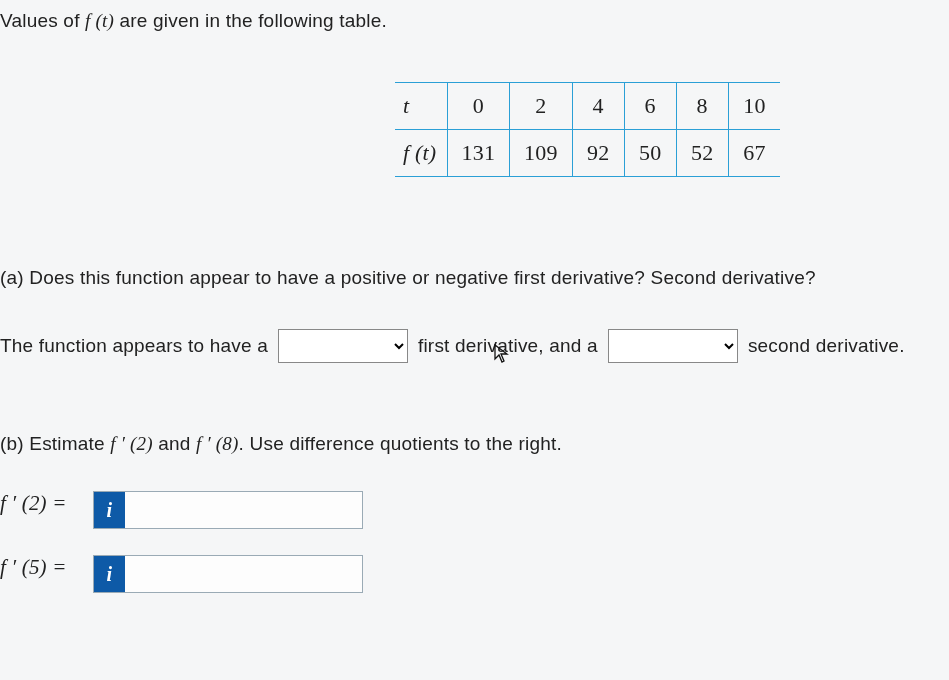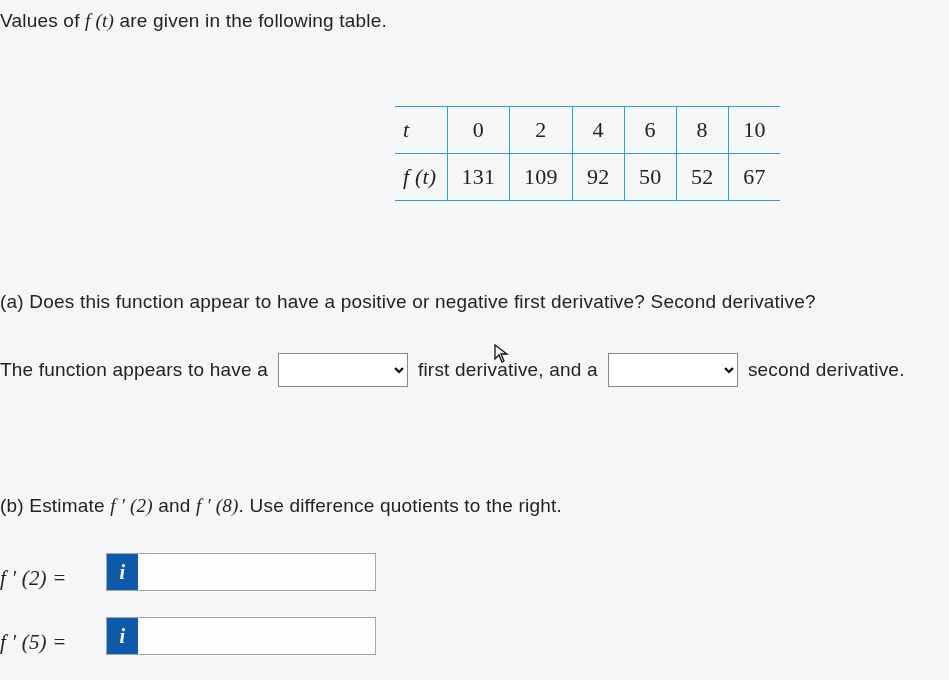--- a/index.html
+++ b/index.html
@@ -7,21 +7,21 @@
     margin: 0;
     padding: 10px 8px 30px 0;
     font-family: Arial, Helvetica, sans-serif;
     font-size: 19px;
     color: #222;
     background: #f5f6f7;
     width: 949px;
     letter-spacing: 0.2px;
   }
   .question-intro {
-    margin: 0 0 74px 0;
+    margin: 0 0 50px 0;
     font-size: 19px;
   }
   .fn { font-style: italic; font-family: 'Times New Roman', Times, serif; }
   .table-wrap {
     margin-left: 395px;
     margin-bottom: 90px;
   }
   table.data {
     border-collapse: collapse;
     font-family: 'Times New Roman', Times, serif;
@@ -49,37 +49,37 @@
     margin-left: 6px;
   }
   .part-a-q {
     margin: 0 0 40px 0;
   }
   .part-a-ans {
     display: flex;
     align-items: center;
     gap: 10px;
     flex-wrap: wrap;
-    margin-bottom: 108px;
+    margin-bottom: 70px;
   }
   select.deriv-select {
     width: 130px;
     height: 34px;
     border: 1px solid #888;
     background: #fff;
     font-size: 15px;
     padding-left: 4px;
   }
   .part-b-q {
     margin: 0 0 36px 0;
   }
   .est-row {
     display: flex;
-    align-items: flex-end;
-    gap: 28px;
+    align-items: flex-start;
+    gap: 15px;
     margin-bottom: 26px;
   }
   .est-label {
     font-family: 'Times New Roman', Times, serif;
     font-style: italic;
     font-size: 21px;
     min-width: 78px;
   }
   .answer-box {
     display: flex;

